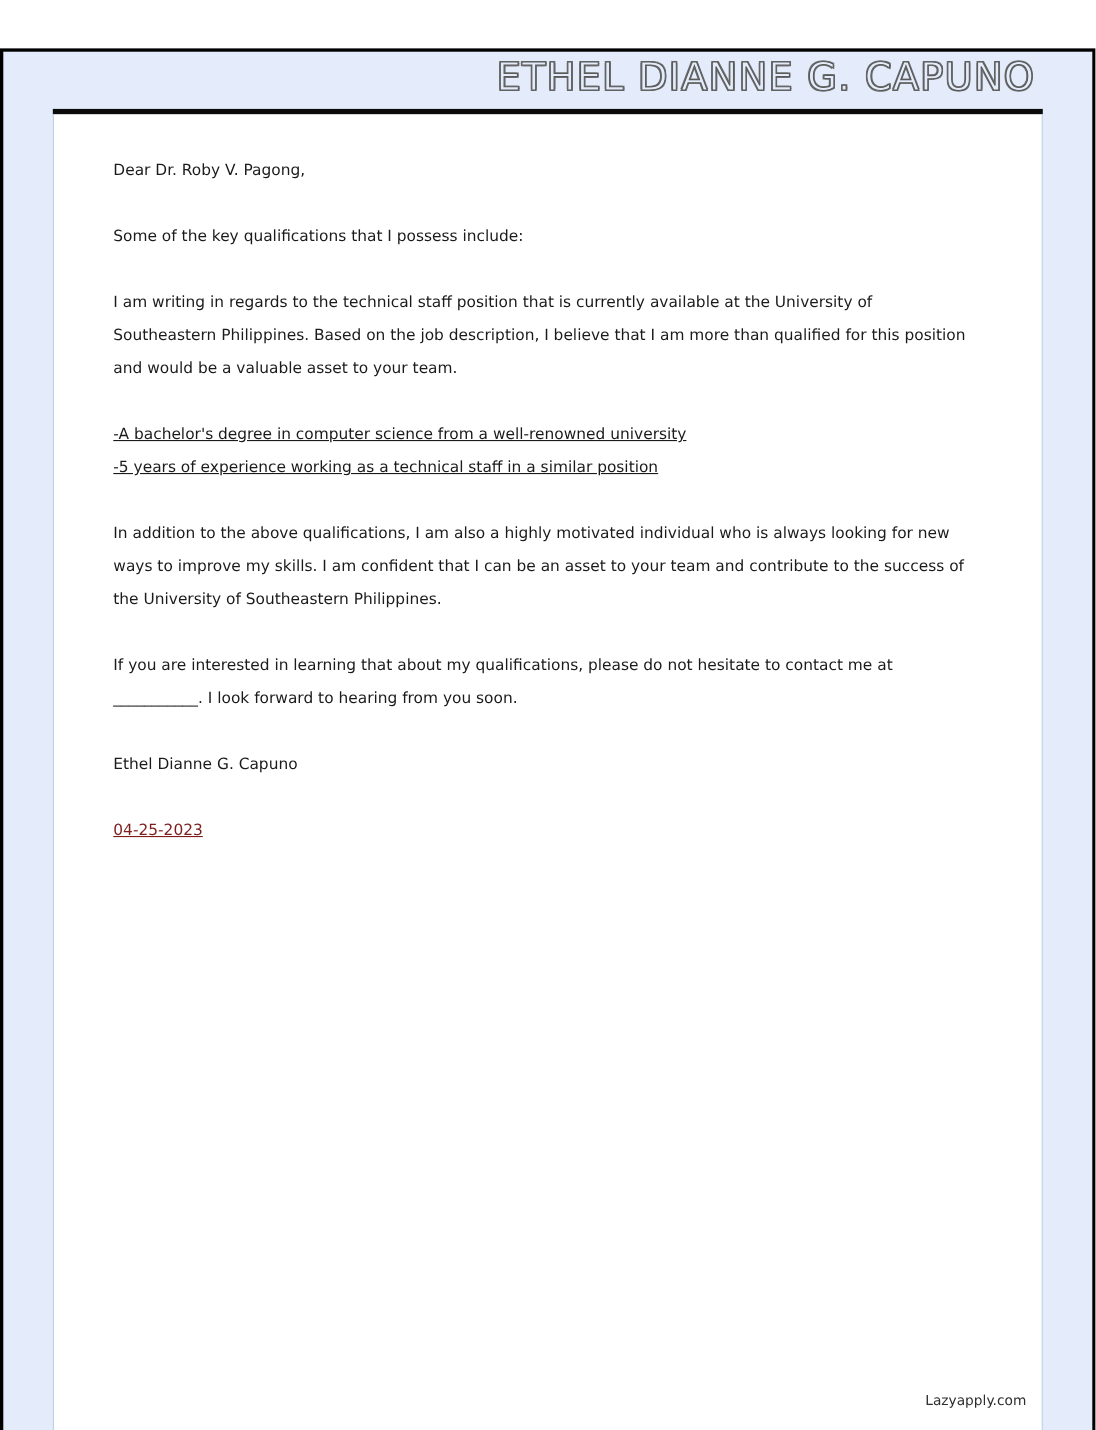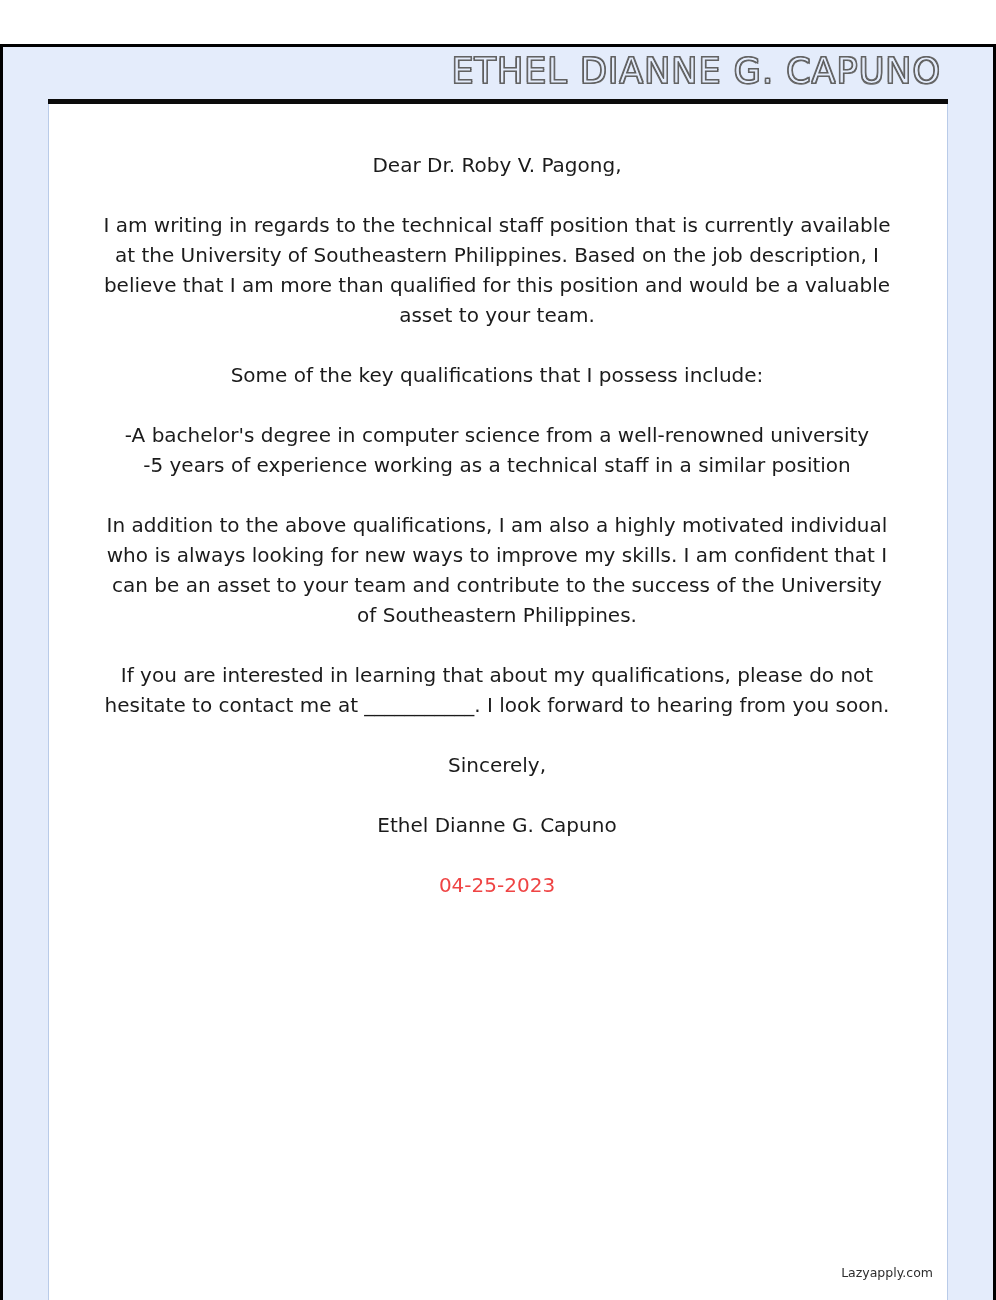--- a/index.html
+++ b/index.html
@@ -58,42 +58,43 @@
     position: absolute;
     top: 57px;
     left: 45px;
     right: 45px;
     bottom: 40px;
     background: #ffffff;
     border: 1px solid #b9cbe8;
     border-top: none;
   }
   .letter {
-    padding: 46px 56px 0 54px;
-    font-size: 20px;
+    padding: 36px 56px 0 54px;
+    font-size: 14px;
     line-height: 30px;
     color: #1b1b1b;
-    text-align: center;
   }
   .letter p {
     margin: 0 0 30px 0;
     max-width: 800px;
   }
   .bullets {
     margin: 0 0 30px 0;
   }
   .bullets div {
     white-space: nowrap;
+    text-decoration: underline;
   }
   .sig-name {
     margin: 0 0 4px 0;
   }
   .sig-date {
     margin: 0;
-    color: #ef4444;
+    color: #7f1d1d;
+    text-decoration: underline;
   }
   .watermark {
     position: absolute;
     right: 14px;
     bottom: 20px;
     font-size: 12.5px;
     color: #2d2d2d;
   }
 </style>
 </head>
@@ -105,34 +106,33 @@
     <div class="header-name">ETHEL DIANNE G. CAPUNO</div>
   </div>
 
   <div class="rule"></div>
 
   <div class="sheet">
     <div class="letter">
 
       <p>Dear Dr. Roby V. Pagong,</p>
 
+      <p>Some of the key qualifications that I possess include:</p>
+
       <p>I am writing in regards to the technical staff position that is currently available at the University of Southeastern Philippines. Based on the job description, I believe that I am more than qualified for this position and would be a valuable asset to your team.</p>
-
-      <p>Some of the key qualifications that I possess include:</p>
 
       <div class="bullets">
         <div>-A bachelor's degree in computer science from a well-renowned university</div>
         <div>-5 years of experience working as a technical staff in a similar position</div>
       </div>
 
       <p>In addition to the above qualifications, I am also a highly motivated individual who is always looking for new ways to improve my skills. I am confident that I can be an asset to your team and contribute to the success of the University of Southeastern Philippines.</p>
 
       <p>If you are interested in learning that about my qualifications, please do not hesitate to contact me at ___________. I look forward to hearing from you soon.</p>
 
-      <p>Sincerely,</p>
 
       <p class="sig-name">Ethel Dianne G. Capuno</p>
       <p class="sig-date">04-25-2023</p>
 
     </div>
 
     <div class="watermark">Lazyapply.com</div>
   </div>
 
 </div>

